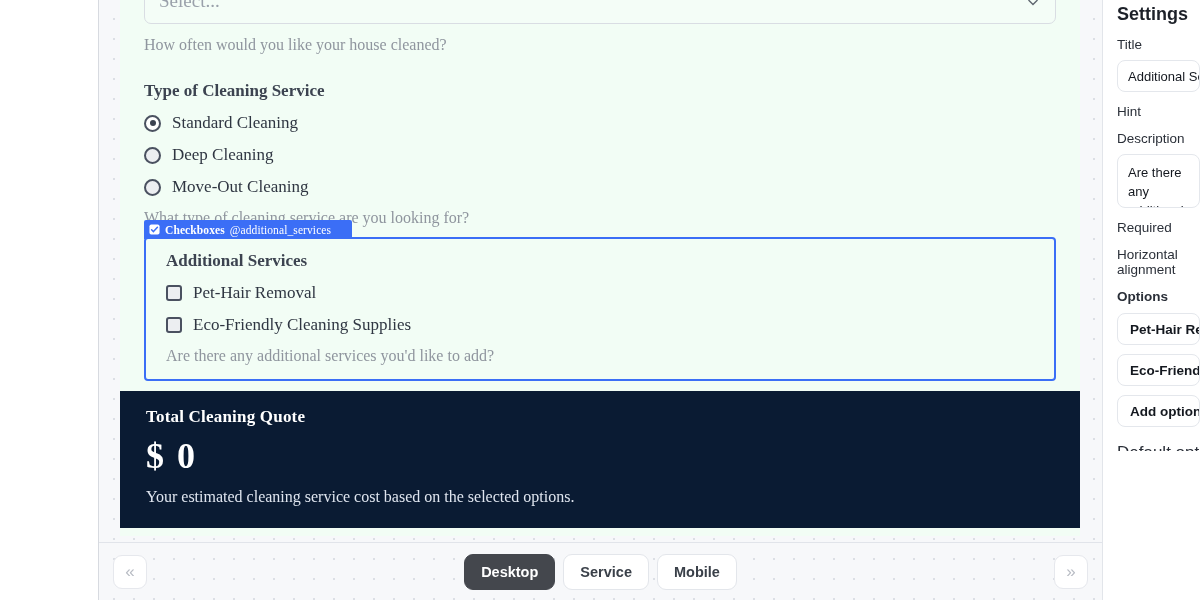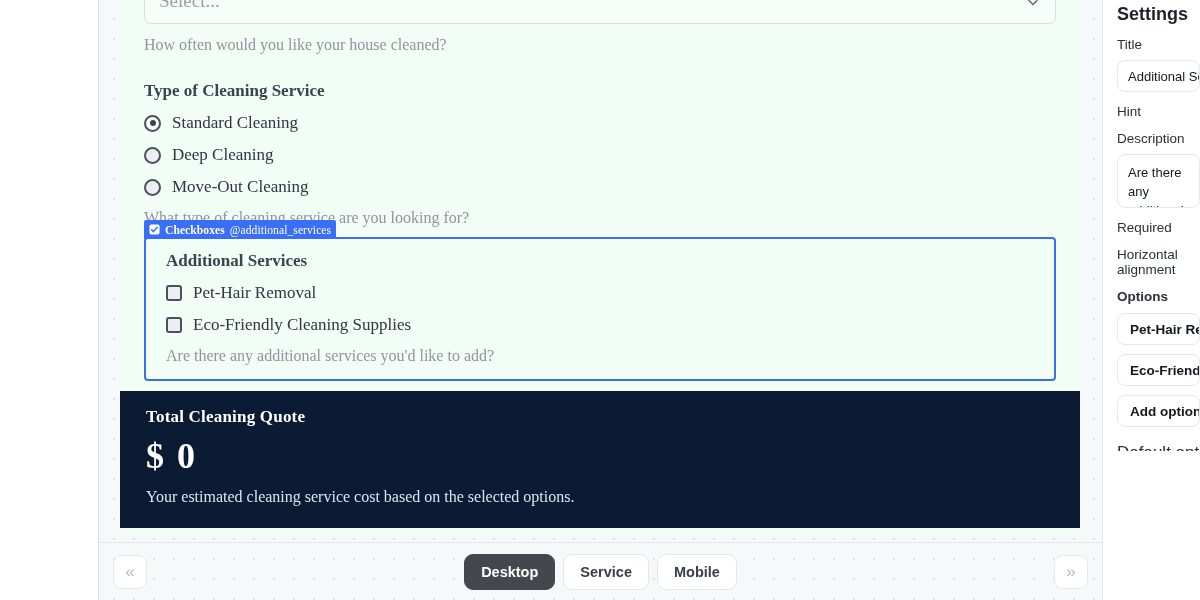--- a/index.html
+++ b/index.html
@@ -141,21 +141,21 @@
     height: 19px;
     background: #3b6ef6;
     color: #ffffff;
     font-family: "Liberation Sans", sans-serif;
     font-size: 11.5px;
     font-weight: bold;
     letter-spacing: .1px;
     display: flex;
     align-items: center;
     gap: 5px;
-    padding: 0 5px 0 5px;
+    padding: 0 21px 0 5px;
     border-radius: 2px 2px 0 0;
     white-space: nowrap;
   }
   .sel-badge .bicon {
     width: 11px; height: 11px;
     display: inline-block;
   }
   .sel-badge .bname { font-weight: normal; }
 
   

